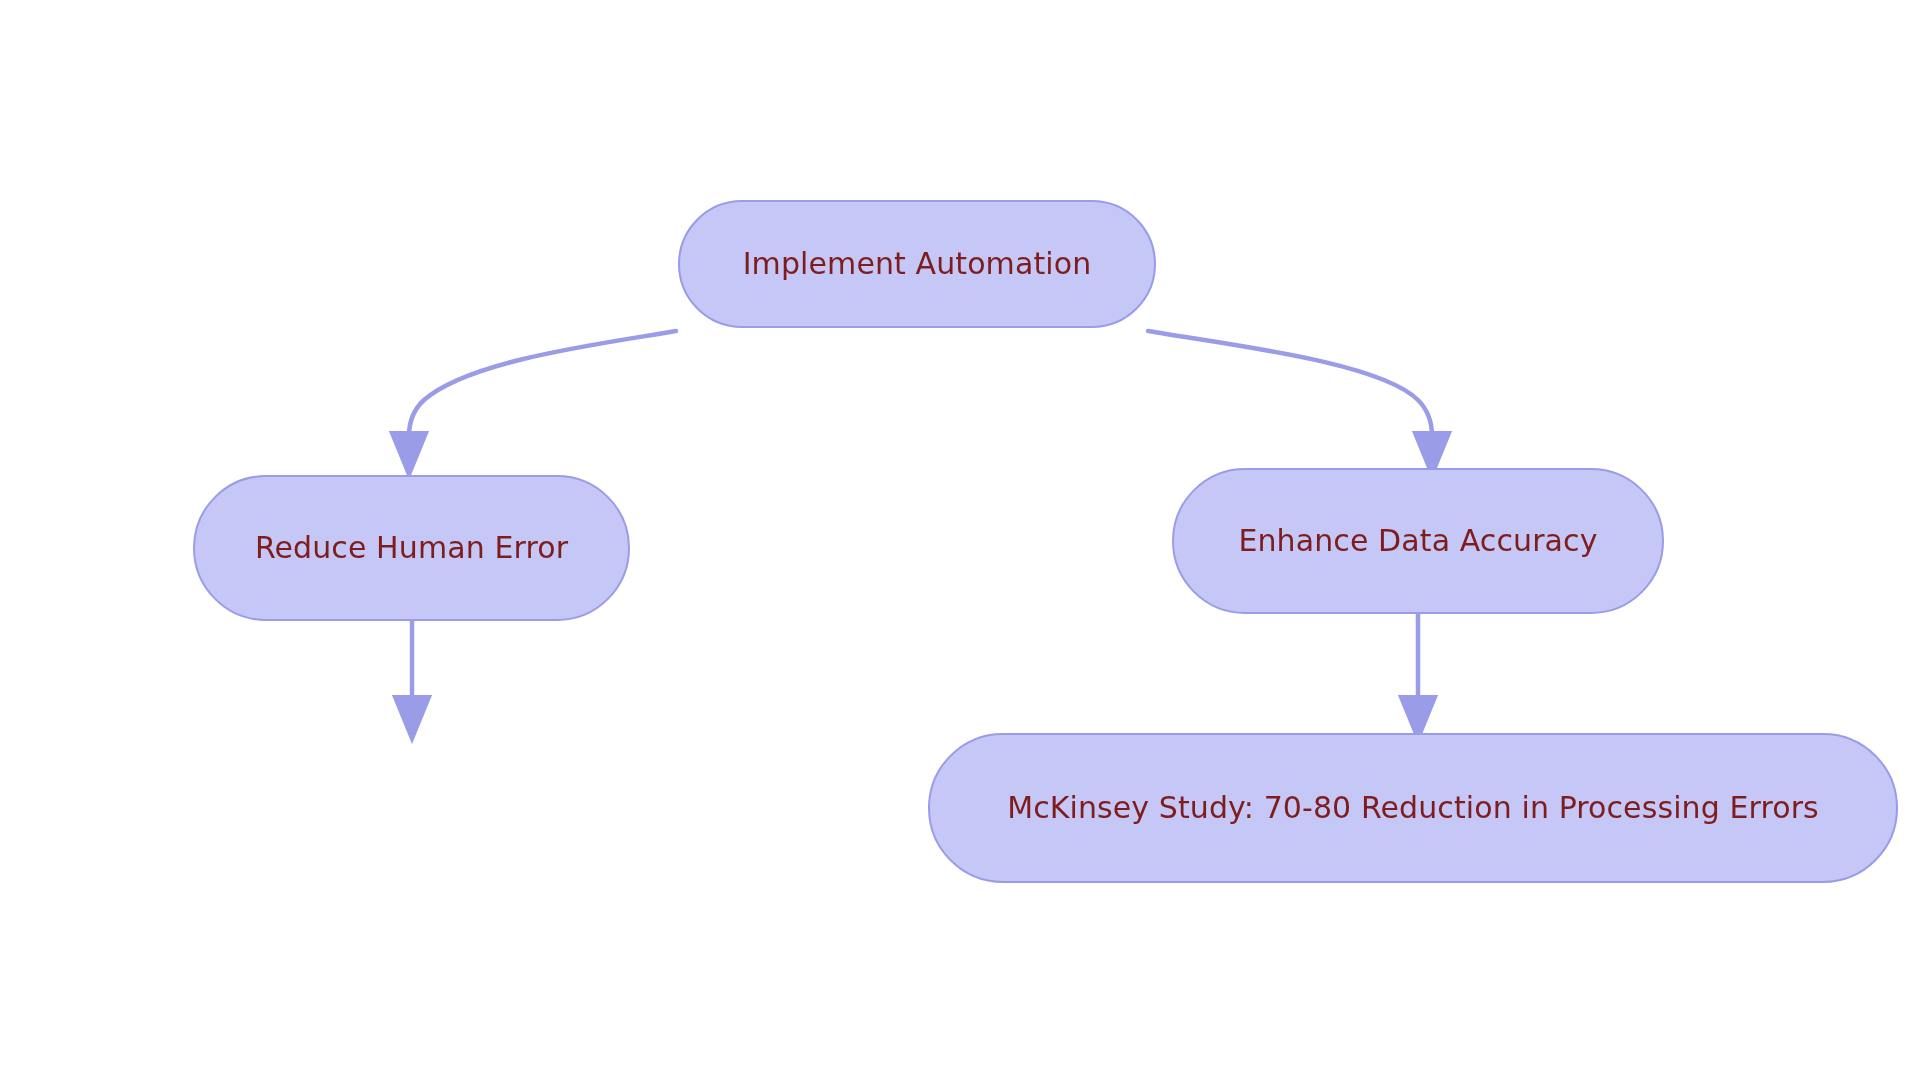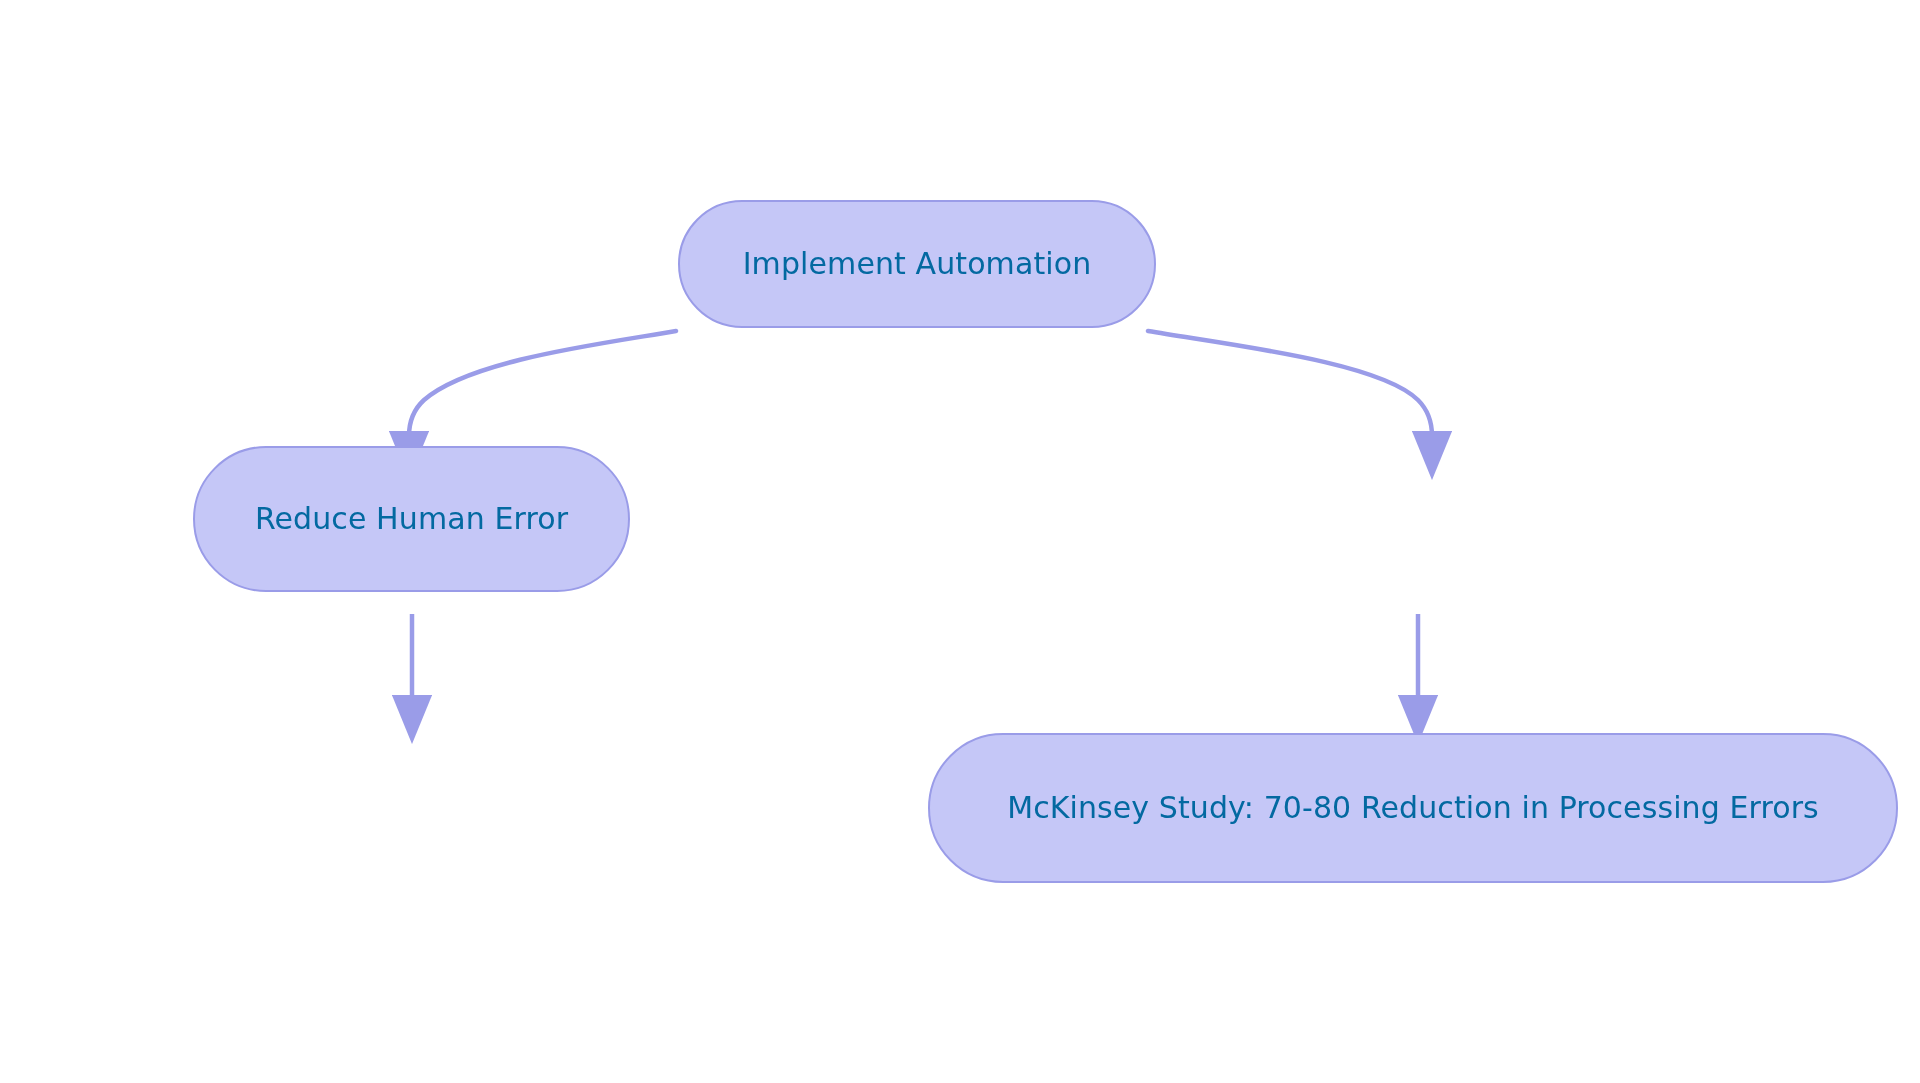--- a/index.html
+++ b/index.html
@@ -33,39 +33,39 @@
     box-sizing: border-box;
     display: flex;
     align-items: center;
     justify-content: center;
     background: #c5c7f7;
     border: 2px solid #9a9ce8;
     border-radius: 80px;
     z-index: 2;
   }
   .node-label {
-    color: #0369a1;
+    color: #7f1d1d;
     font-size: 30px;
     font-weight: 400;
     letter-spacing: 0.1px;
     line-height: 1.2;
     white-space: nowrap;
     text-align: center;
     padding: 0 18px;
   }
   
   #node-root {
     left: 678px;
     top: 200px;
     width: 478px;
     height: 128px;
   }
   #node-reduce-human-error {
     left: 193px;
-    top: 446px;
+    top: 475px;
     width: 437px;
     height: 146px;
   }
   #node-enhance-data-accuracy {
     left: 1172px;
     top: 468px;
     width: 492px;
     height: 146px;
   }
   #node-techhire-stat {
@@ -103,19 +103,22 @@
   </svg>
 
   <div class="node" id="node-root">
     <span class="node-label">Implement Automation</span>
   </div>
 
   <div class="node" id="node-reduce-human-error">
     <span class="node-label">Reduce Human Error</span>
   </div>
 
+  <div class="node" id="node-enhance-data-accuracy">
+    <span class="node-label">Enhance Data Accuracy</span>
+  </div>
 
 
   <div class="node" id="node-mckinsey-stat">
     <span class="node-label">McKinsey Study: 70-80 Reduction in Processing Errors</span>
   </div>
 
 </div>
 
 </body></html>

